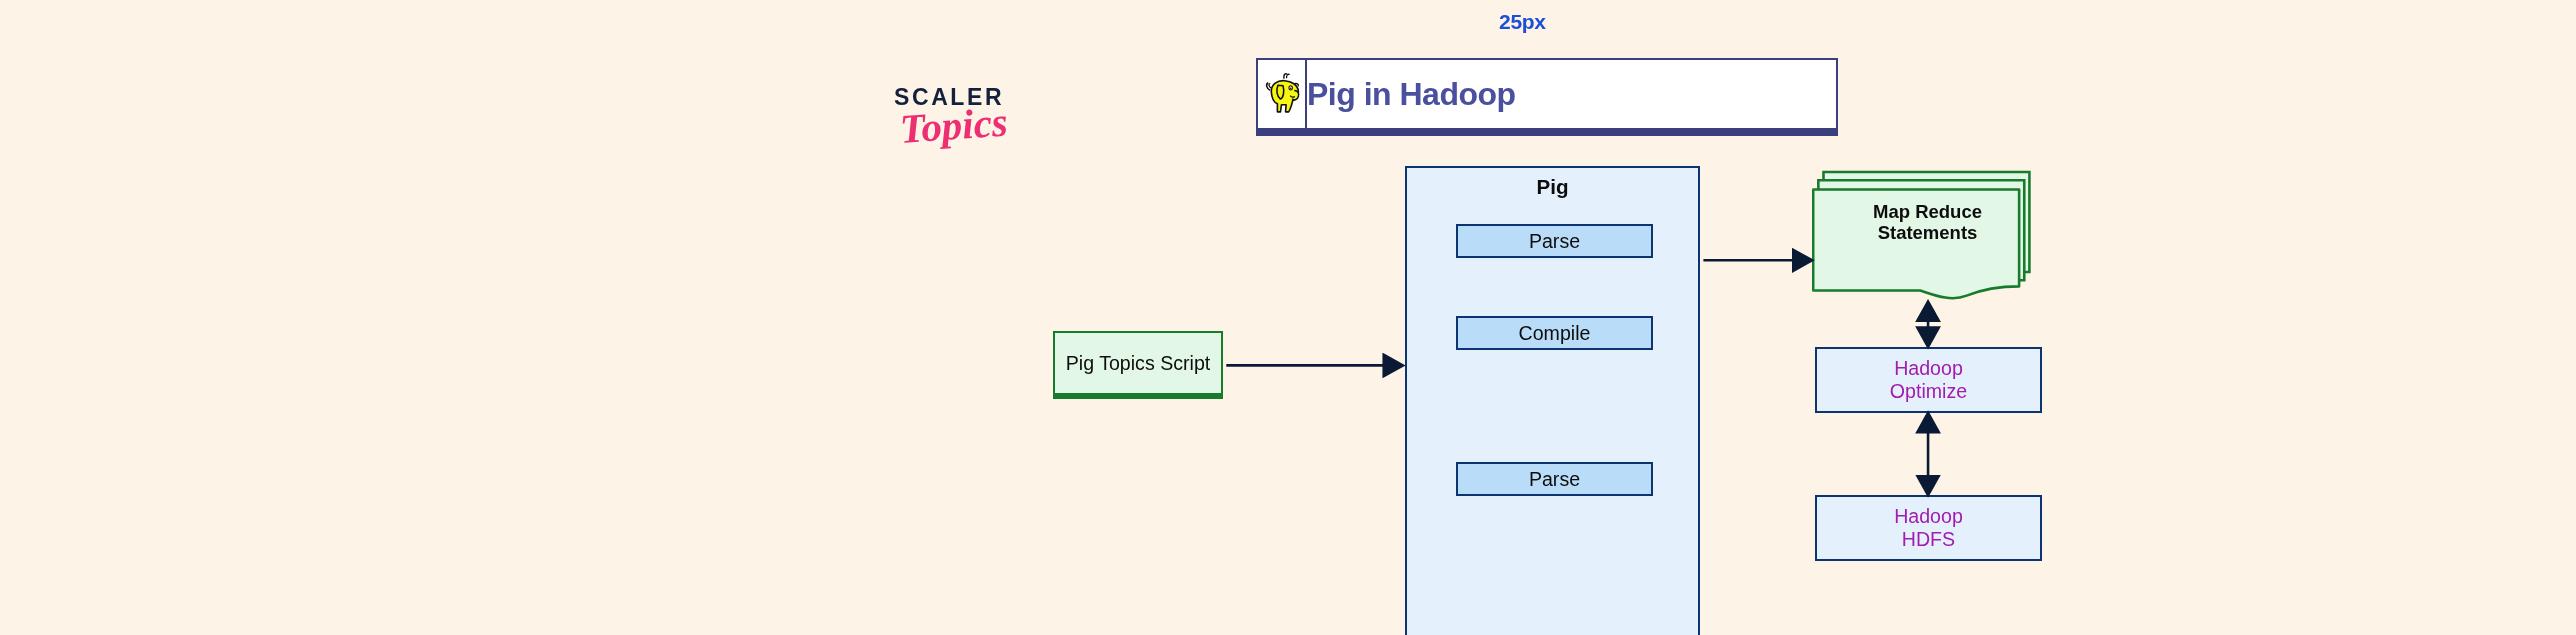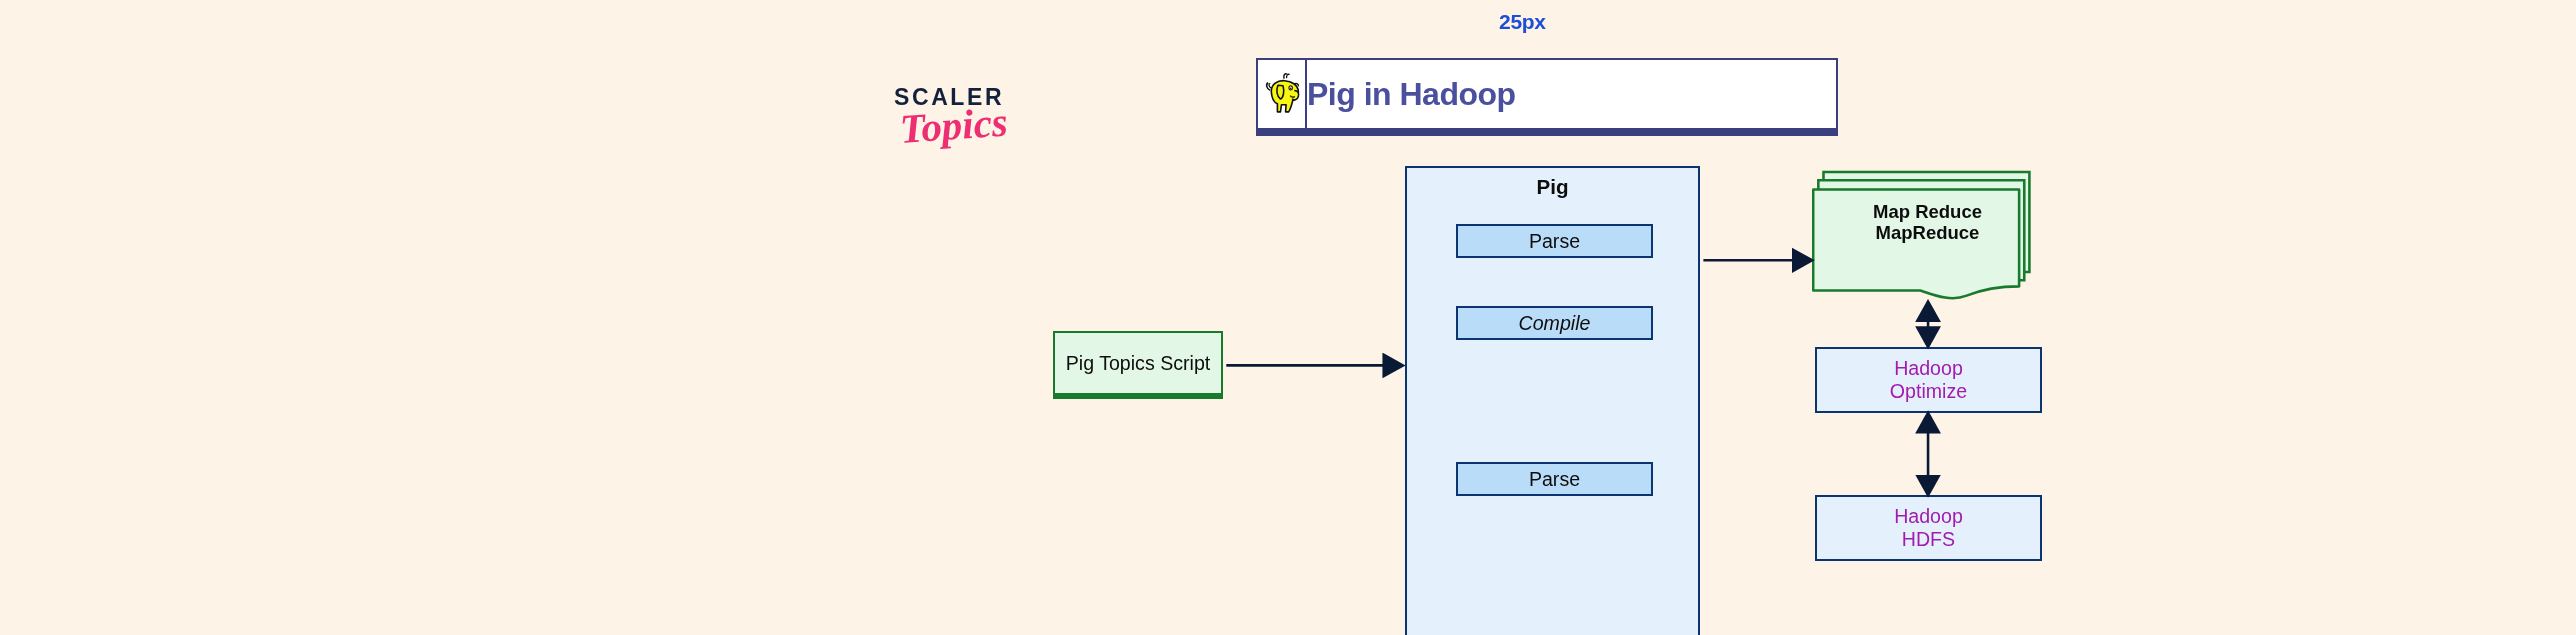--- a/index.html
+++ b/index.html
@@ -125,21 +125,21 @@
     background: #B9DDF9;
     border: 2.1px solid #0B3470;
     box-sizing: border-box;
     display: flex;
     align-items: center;
     justify-content: center;
     font-size: 19.6px;
     color: #0d0d0d;
   }
   #stage-0 { top: 56px; }
-  #stage-1 { top: 138px; font-style: italic; }
+  #stage-1 { top: 148px; }
   #stage-2 { top: 212px; }
   #stage-3 { top: 294px; }
 
   
   #pig-latin {
     position: absolute;
     left: 1053px;
     top: 331px;
     width: 170px;
     height: 68px;
@@ -274,21 +274,21 @@
 
       <path d="M12 20 H412 V214 H12 Z" fill="#E2F7E5" stroke="#177a2c" stroke-width="5"></path>
 
       <path d="M2 38 H402 V226
                C360 226, 330 232, 300 244
                C270 256, 240 244, 210 234
                H2 Z" fill="#E2F7E5" stroke="#177a2c" stroke-width="5" stroke-linejoin="round"></path>
     </svg>
     <div id="mrs-label">
       <div>Map Reduce</div>
-      <div>MapReduce</div>
+      <div>Statements</div>
     </div>
   </div>
 
   <div class="right-box" id="box-mapreduce">
     <div>
       <div>Hadoop</div>
       <div>Optimize</div>
     </div>
   </div>
 

